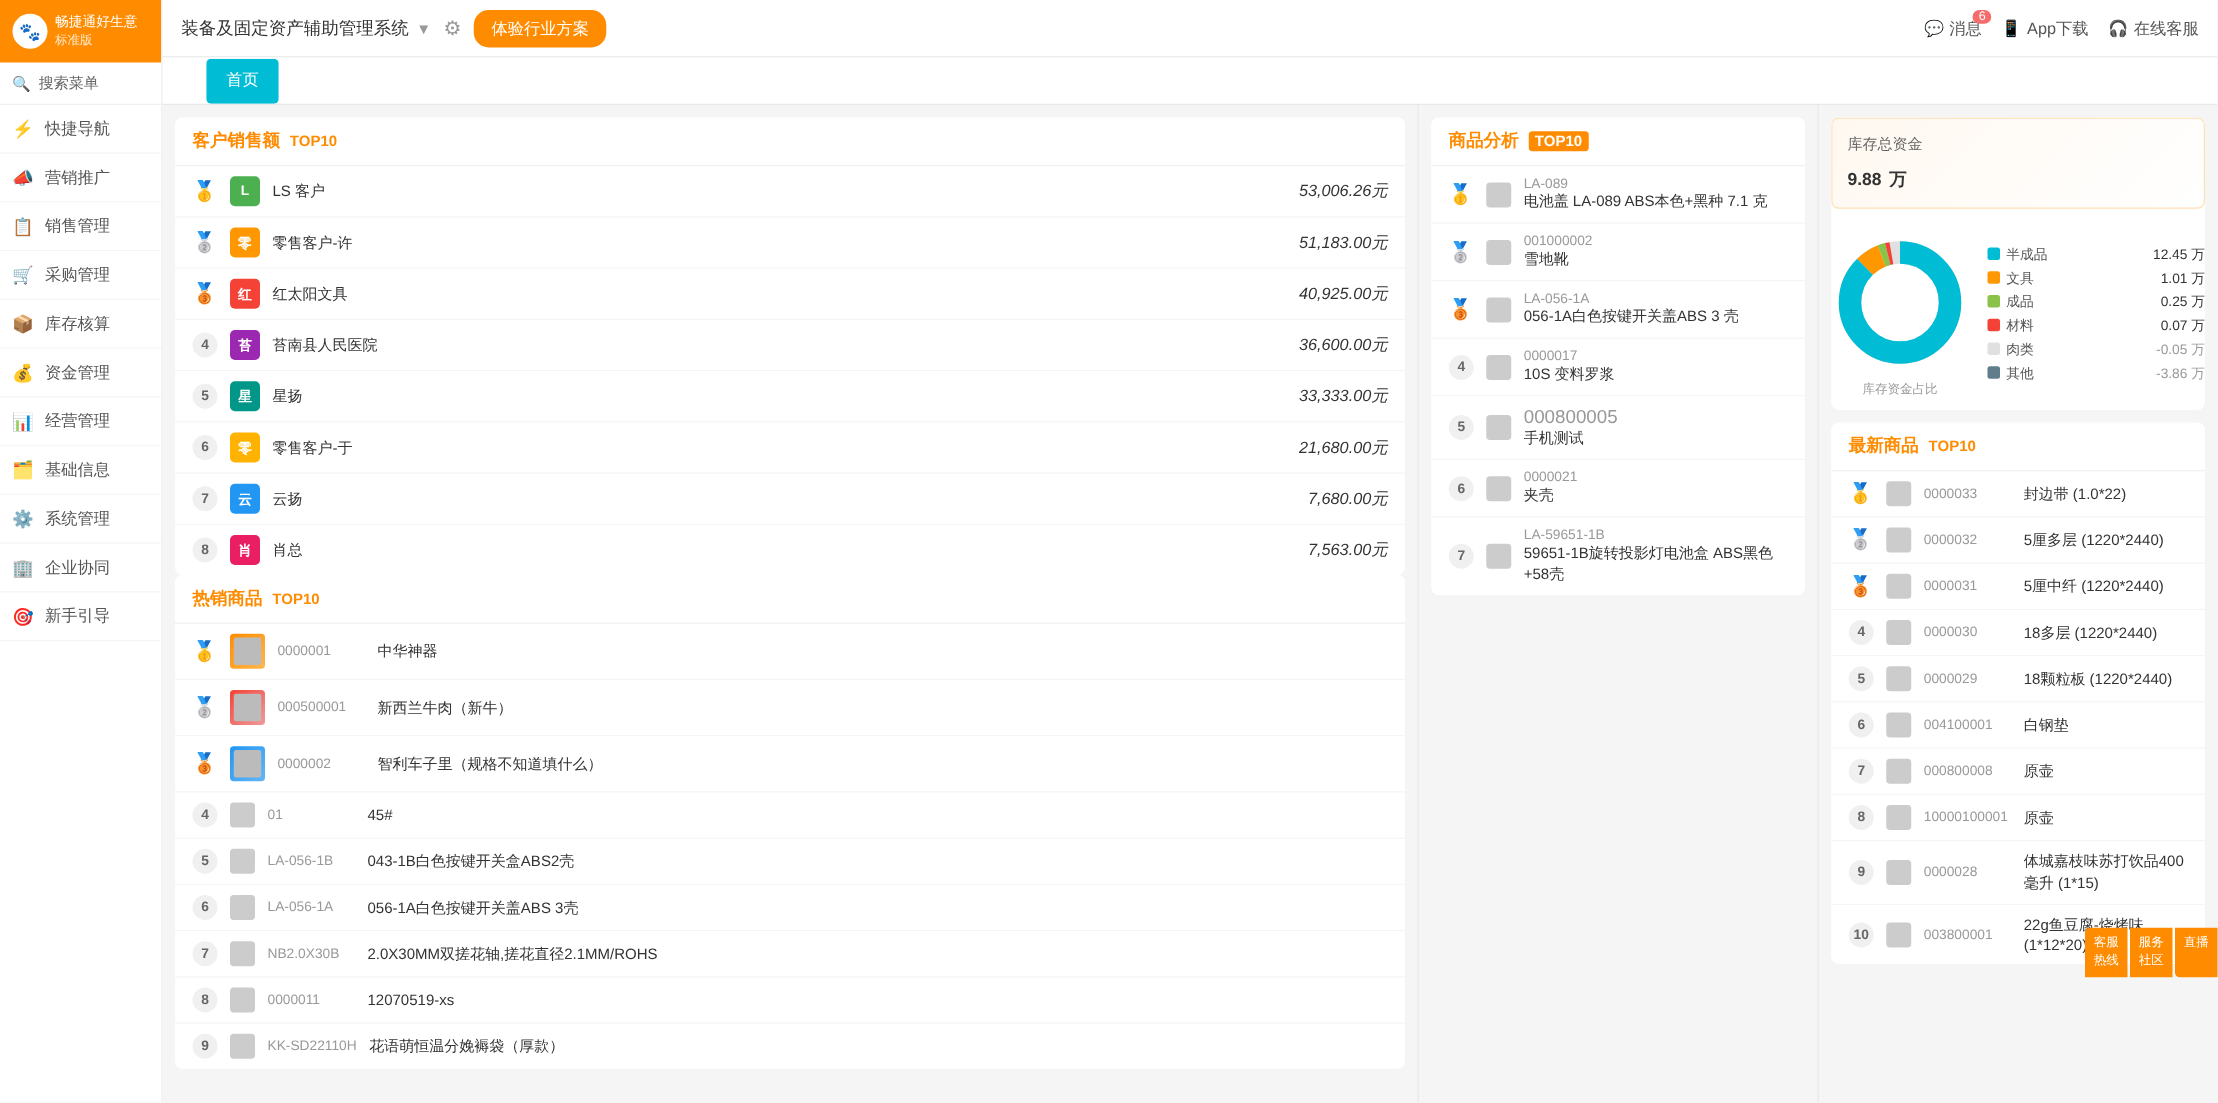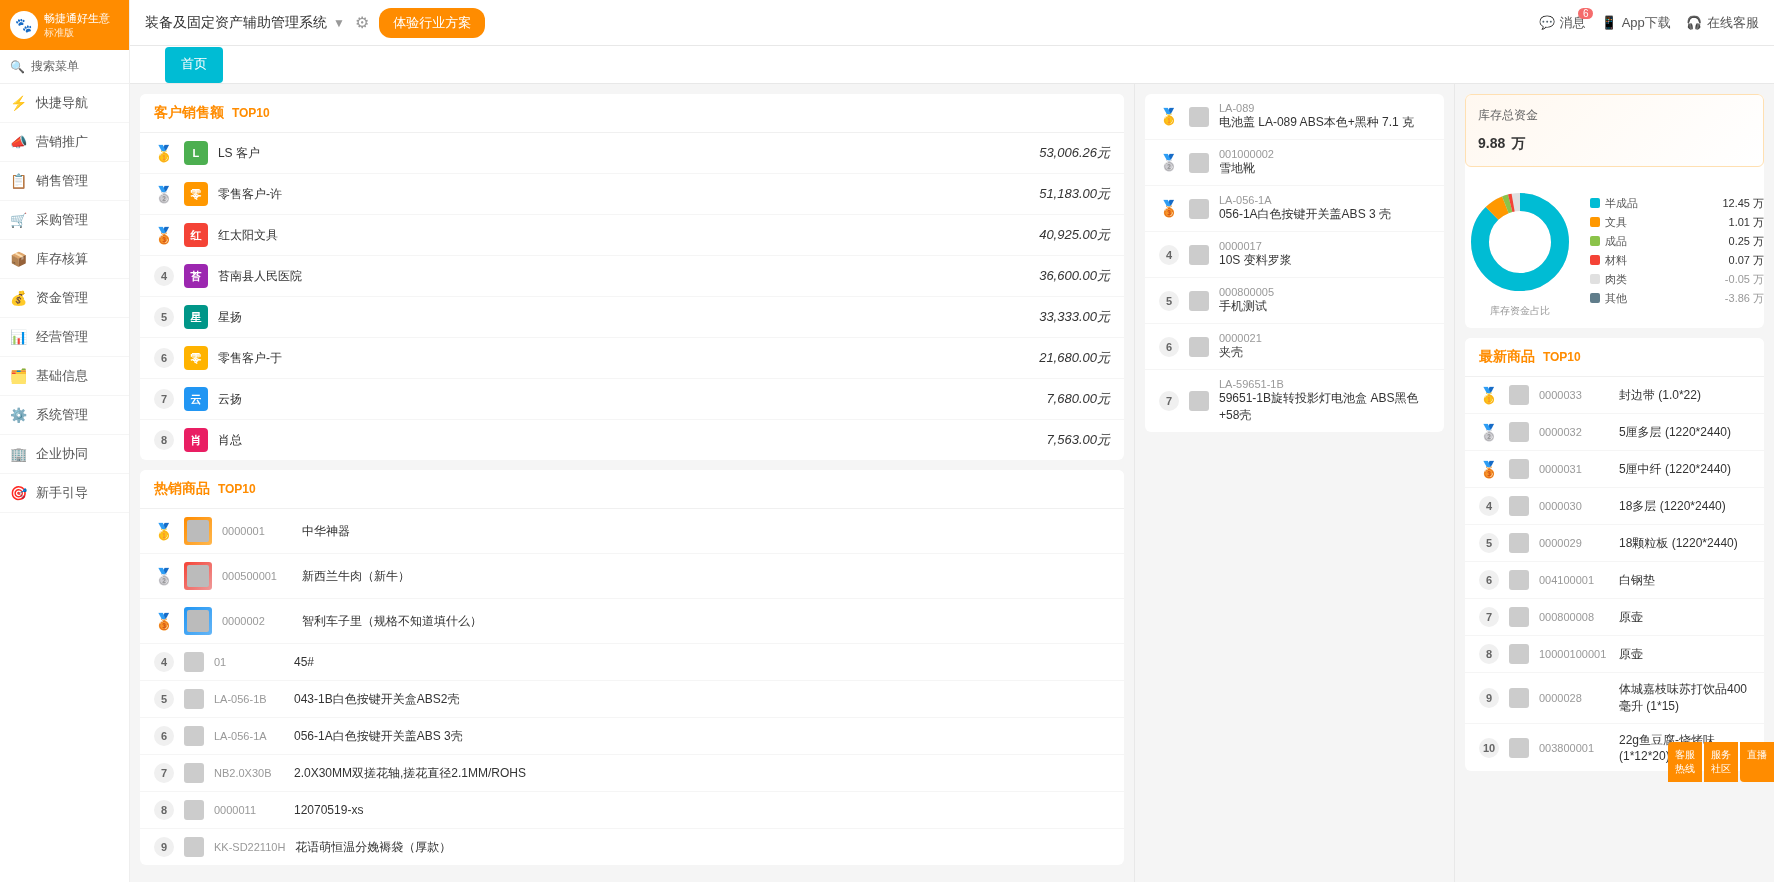--- a/index.html
+++ b/index.html
@@ -136,21 +136,20 @@
       overflow: hidden;
     }
 
     
     .left-panel {
       flex: 1;
       overflow-y: auto;
       padding: 10px;
       display: flex;
       flex-direction: column;
-      gap: 10px;
     }
 
     
     .mid-panel {
       width: 320px;
       overflow-y: auto;
       padding: 10px;
       border-left: 1px solid #e8e8e8;
     }
 
@@ -526,20 +525,26 @@
             <div class="gray-icon"></div>
             <span class="item-code">KK-SD22110H</span>
             <span class="item-name">花语萌恒温分娩褥袋（厚款）</span>
           </div>
         </div>
       </div>
     </div>
 
     <div class="mid-panel">
       <div class="section-card">
+        <div class="section-header">
+          <span class="section-title">
+            <span>商品分析</span>
+            <span style="color:#ff8c00;font-size:12px;margin-left:4px;background:#ff8c00;color:white;padding:1px 5px;border-radius:3px">TOP10</span>
+          </span>
+        </div>
         <div class="top10-list">
           <div class="top10-item">
             <span class="medal-icon">🥇</span>
             <div class="gray-icon"></div>
             <div style="flex:1">
               <div style="font-size:11px;color:#999">LA-089</div>
               <div style="font-size:12px;color:#333">电池盖 LA-089 ABS本色+黑种 7.1 克</div>
             </div>
           </div>
           <div class="top10-item">
@@ -563,21 +568,21 @@
             <div class="gray-icon"></div>
             <div style="flex:1">
               <div style="font-size:11px;color:#999">0000017</div>
               <div style="font-size:12px;color:#333">10S 变料罗浆</div>
             </div>
           </div>
           <div class="top10-item">
             <span class="rank-badge rank-other">5</span>
             <div class="gray-icon"></div>
             <div style="flex:1">
-              <div style="font-size:11px;color:#999">000800005</div>
+              <div style="font-size:15px;color:#999">000800005</div>
               <div style="font-size:12px;color:#333">手机测试</div>
             </div>
           </div>
           <div class="top10-item">
             <span class="rank-badge rank-other">6</span>
             <div class="gray-icon"></div>
             <div style="flex:1">
               <div style="font-size:11px;color:#999">0000021</div>
               <div style="font-size:12px;color:#333">夹壳</div>
             </div>

